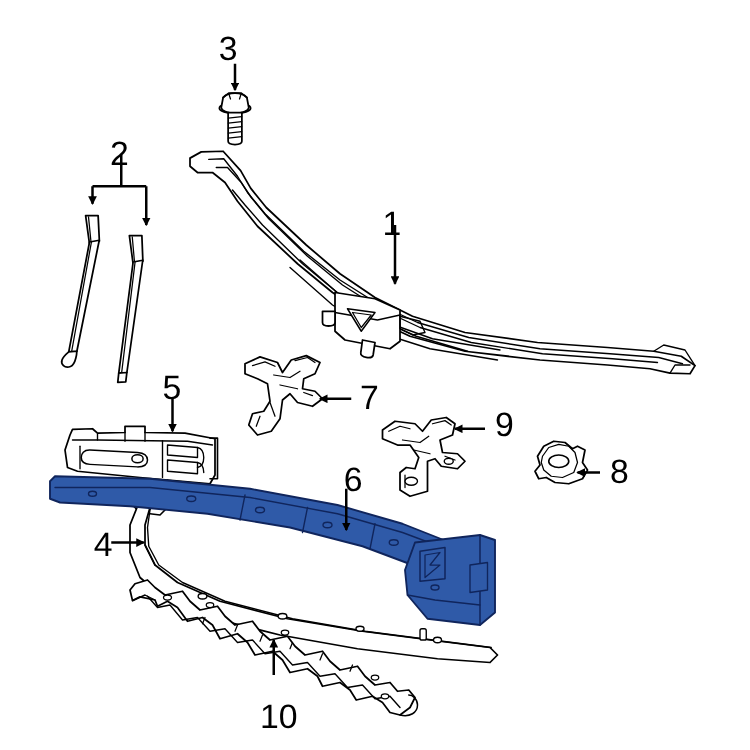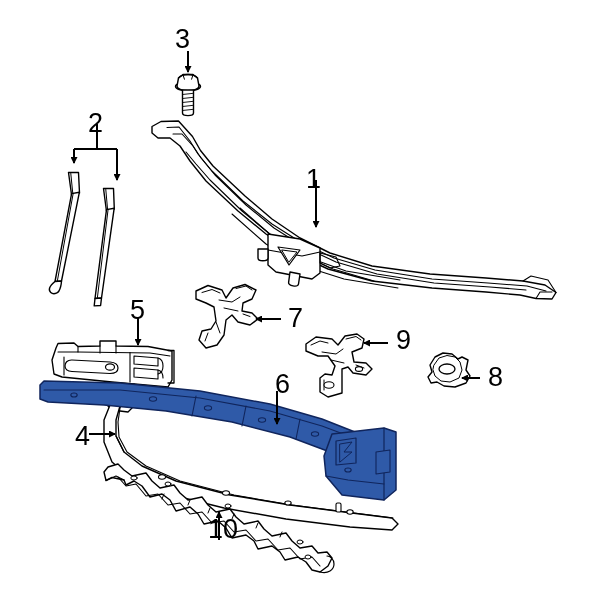--- a/index.html
+++ b/index.html
@@ -341,15 +341,15 @@
   <div class="callout-label" style="left:130px; top:297px;">5</div>
 
   <div class="callout-label" style="left:275px; top:371px;">6</div>
 
   <div class="callout-label" style="left:288px; top:305px;">7</div>
 
   <div class="callout-label" style="left:488px; top:364px;">8</div>
 
   <div class="callout-label" style="left:396px; top:327px;">9</div>
 
-  <div class="callout-label" style="left:208px; top:516px;">10</div>
+  <div class="callout-label" style="left:208px; top:560px;">10</div>
 
 </div>
 
 </body></html>

